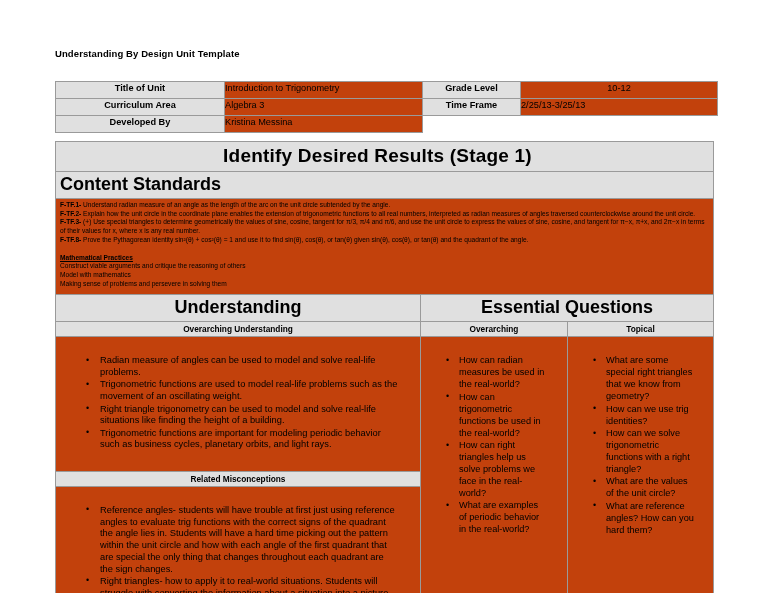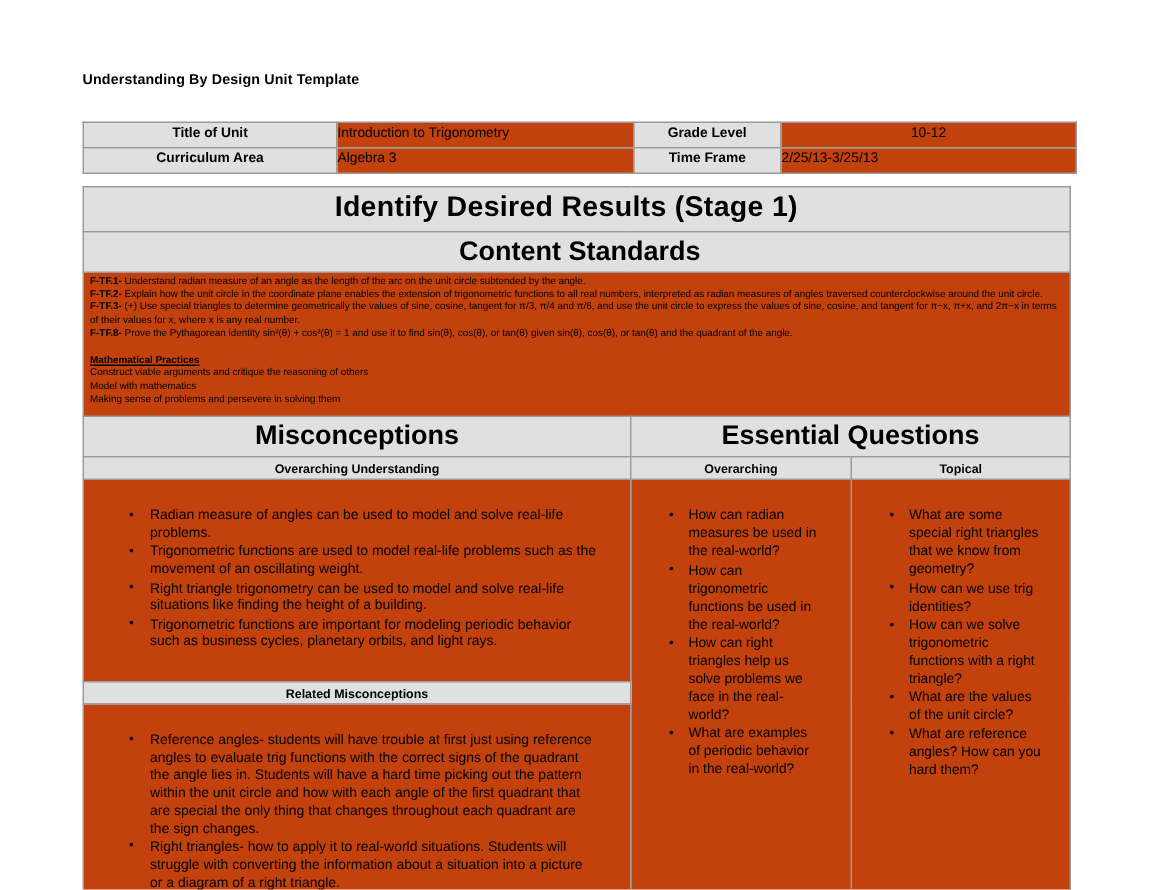--- a/index.html
+++ b/index.html
@@ -61,21 +61,21 @@
 
   
   .banner {
     text-align: center;
     font-size: 19px;
     font-weight: bold;
     padding: 3px 14px 4px 0;
     letter-spacing: 0.2px;
   }
   .section-head {
-    text-align: center;
+    text-align: left;
     font-size: 18px;
     font-weight: bold;
     padding: 2px 0 3px 4px;
   }
 
   
   .standards {
     padding: 2px 4px 6px 4px;
     font-size: 6.6px;
     line-height: 1.32;
@@ -142,20 +142,26 @@
       <td class="shade info-label" style="width:168px">Title of Unit</td>
       <td class="white info-value" style="width:197px">Introduction to Trigonometry</td>
       <td class="shade info-label" style="width:97px">Grade Level</td>
       <td class="white info-value center" style="width:196px">10-12</td>
     </tr>
     <tr>
       <td class="shade info-label">Curriculum Area</td>
       <td class="white info-value">Algebra 3</td>
       <td class="shade info-label">Time Frame</td>
       <td class="white info-value">2/25/13-3/25/13</td>
+    </tr>
+    <tr>
+      <td class="shade info-label">Developed By</td>
+      <td class="white info-value">Kristina Messina</td>
+      <td style="border:none;background:transparent"></td>
+      <td style="border:none;background:transparent"></td>
     </tr>
   </tbody>
     </table>
 
   <div class="gap"></div>
 
   <table class="main-table">
     <colgroup>
       <col style="width:365px">
       <col style="width:147px">
@@ -178,21 +184,21 @@
         <p><b>F-TF.3-</b><span> (+) Use special triangles to determine geometrically the values of sine, cosine, tangent for π/3, π/4 and π/6, and use the unit circle to express the values of sine, cosine, and tangent for π−x, π+x, and 2π−x in terms of their values for x, where x is any real number.</span></p>
         <p><b>F-TF.8-</b><span> Prove the Pythagorean identity sin²(θ) + cos²(θ) = 1 and use it to find sin(θ), cos(θ), or tan(θ) given sin(θ), cos(θ), or tan(θ) and the quadrant of the angle.</span></p>
         <p class="mp-head">Mathematical Practices</p>
         <p>Construct viable arguments and critique the reasoning of others</p>
         <p>Model with mathematics</p>
         <p>Making sense of problems and persevere in solving them</p>
       </td>
     </tr>
 
     <tr>
-      <td class="shade col-title">Misconceptions</td>
+      <td class="shade col-title">Understanding</td>
       <td class="shade col-title" colspan="2">Essential Questions</td>
     </tr>
 
     <tr>
       <td class="shade sub-title">Overarching Understanding</td>
       <td class="shade sub-title">Overarching</td>
       <td class="shade sub-title">Topical</td>
     </tr>
 
     <tr>

